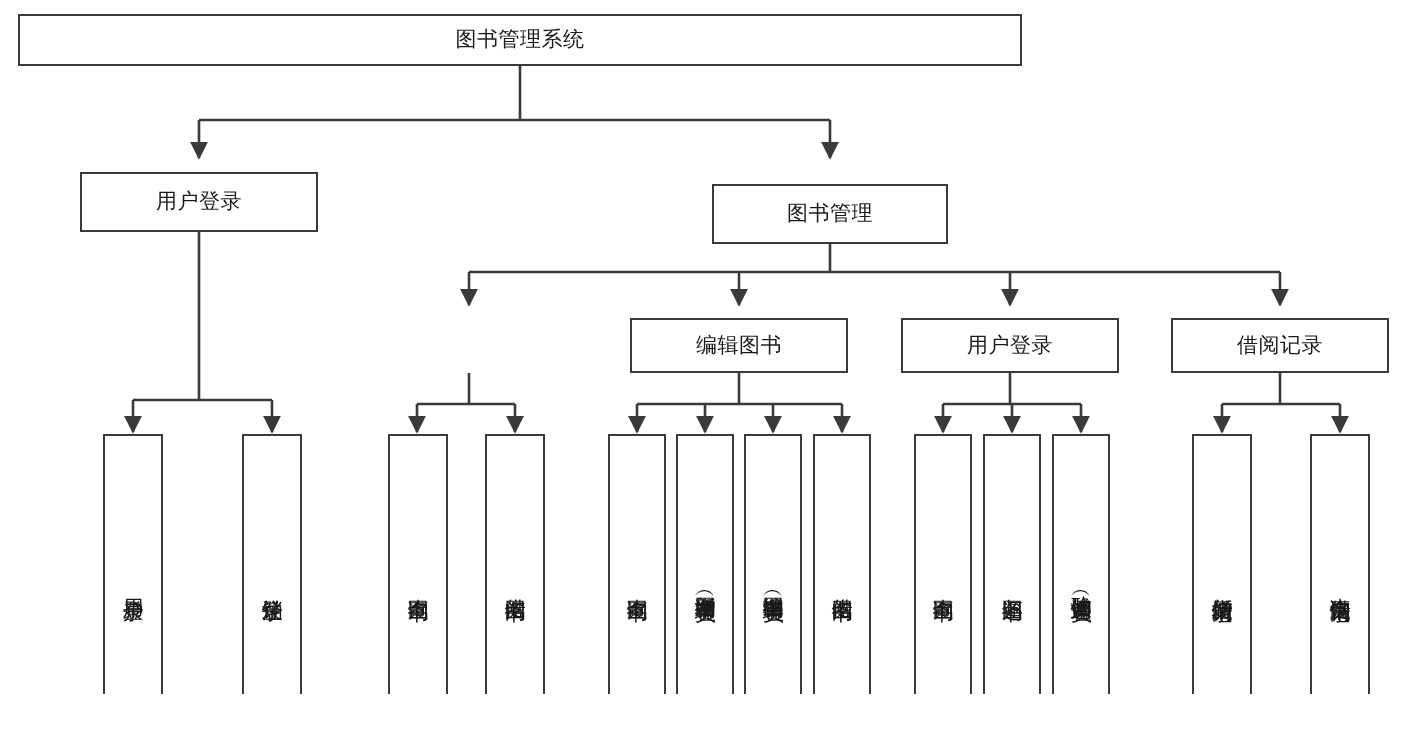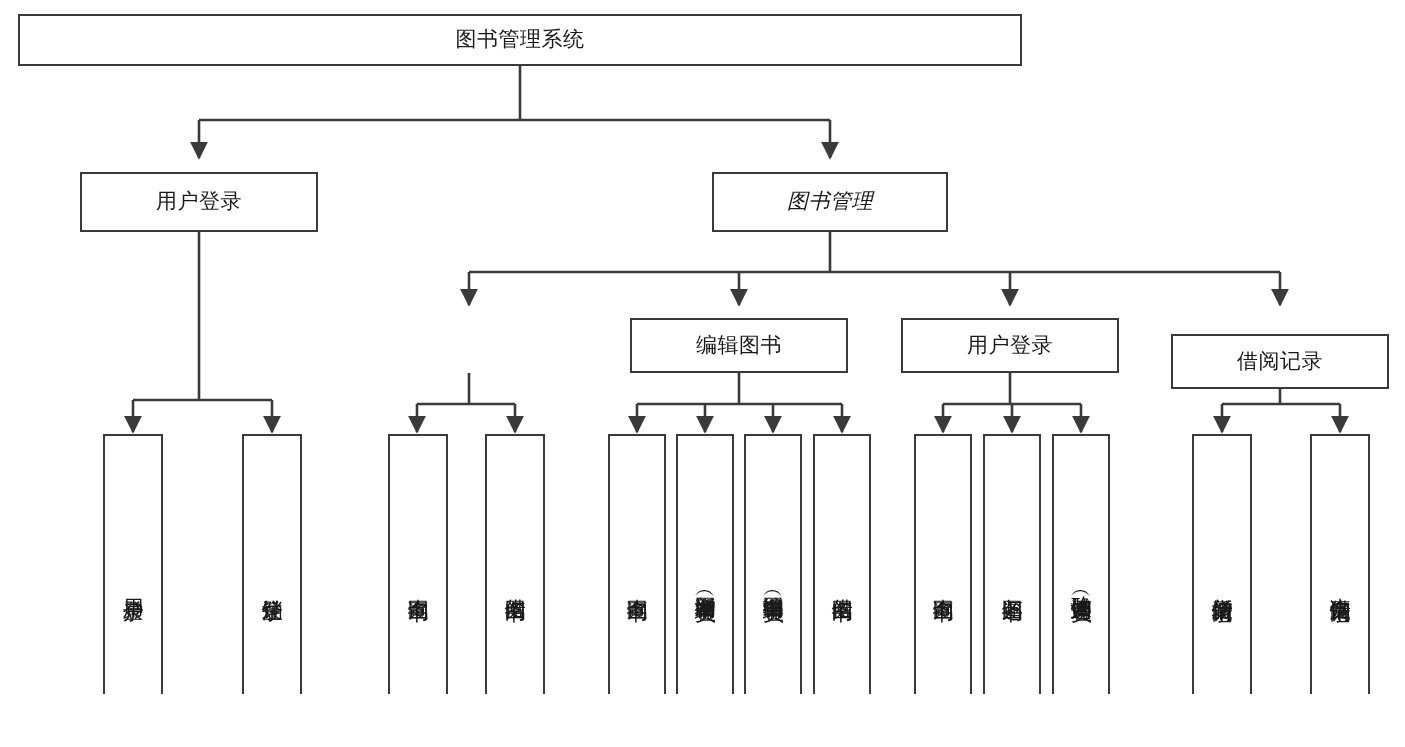--- a/index.html
+++ b/index.html
@@ -122,31 +122,31 @@
     </g>
   </svg>
 
   <div class="node horiz" style="left:18px; top:14px; width:1004px; height:52px;">
     <span>图书管理系统</span>
   </div>
 
   <div class="node horiz" style="left:80px; top:172px; width:238px; height:60px;">
     <span>用户登录</span>
   </div>
-  <div class="node horiz" style="left:712px; top:172px; width:236px; height:60px;font-style:italic;">
+  <div class="node horiz" style="left:712px; top:184px; width:236px; height:60px;">
     <span>图书管理</span>
   </div>
 
   <div class="node horiz" style="left:630px; top:318px; width:218px; height:55px;">
     <span>编辑图书</span>
   </div>
   <div class="node horiz" style="left:901px; top:318px; width:218px; height:55px;">
     <span>用户登录</span>
   </div>
-  <div class="node horiz" style="left:1171px; top:318px; width:218px; height:55px;margin-top:16px;">
+  <div class="node horiz" style="left:1171px; top:318px; width:218px; height:55px;">
     <span>借阅记录</span>
   </div>
 
   <div class="node vert" style="left:103px; top:434px; width:60px; height:299px;">
     <span>用户登录</span>
   </div>
   <div class="node vert" style="left:242px; top:434px; width:60px; height:299px;">
     <span>注销登录</span>
   </div>
 

